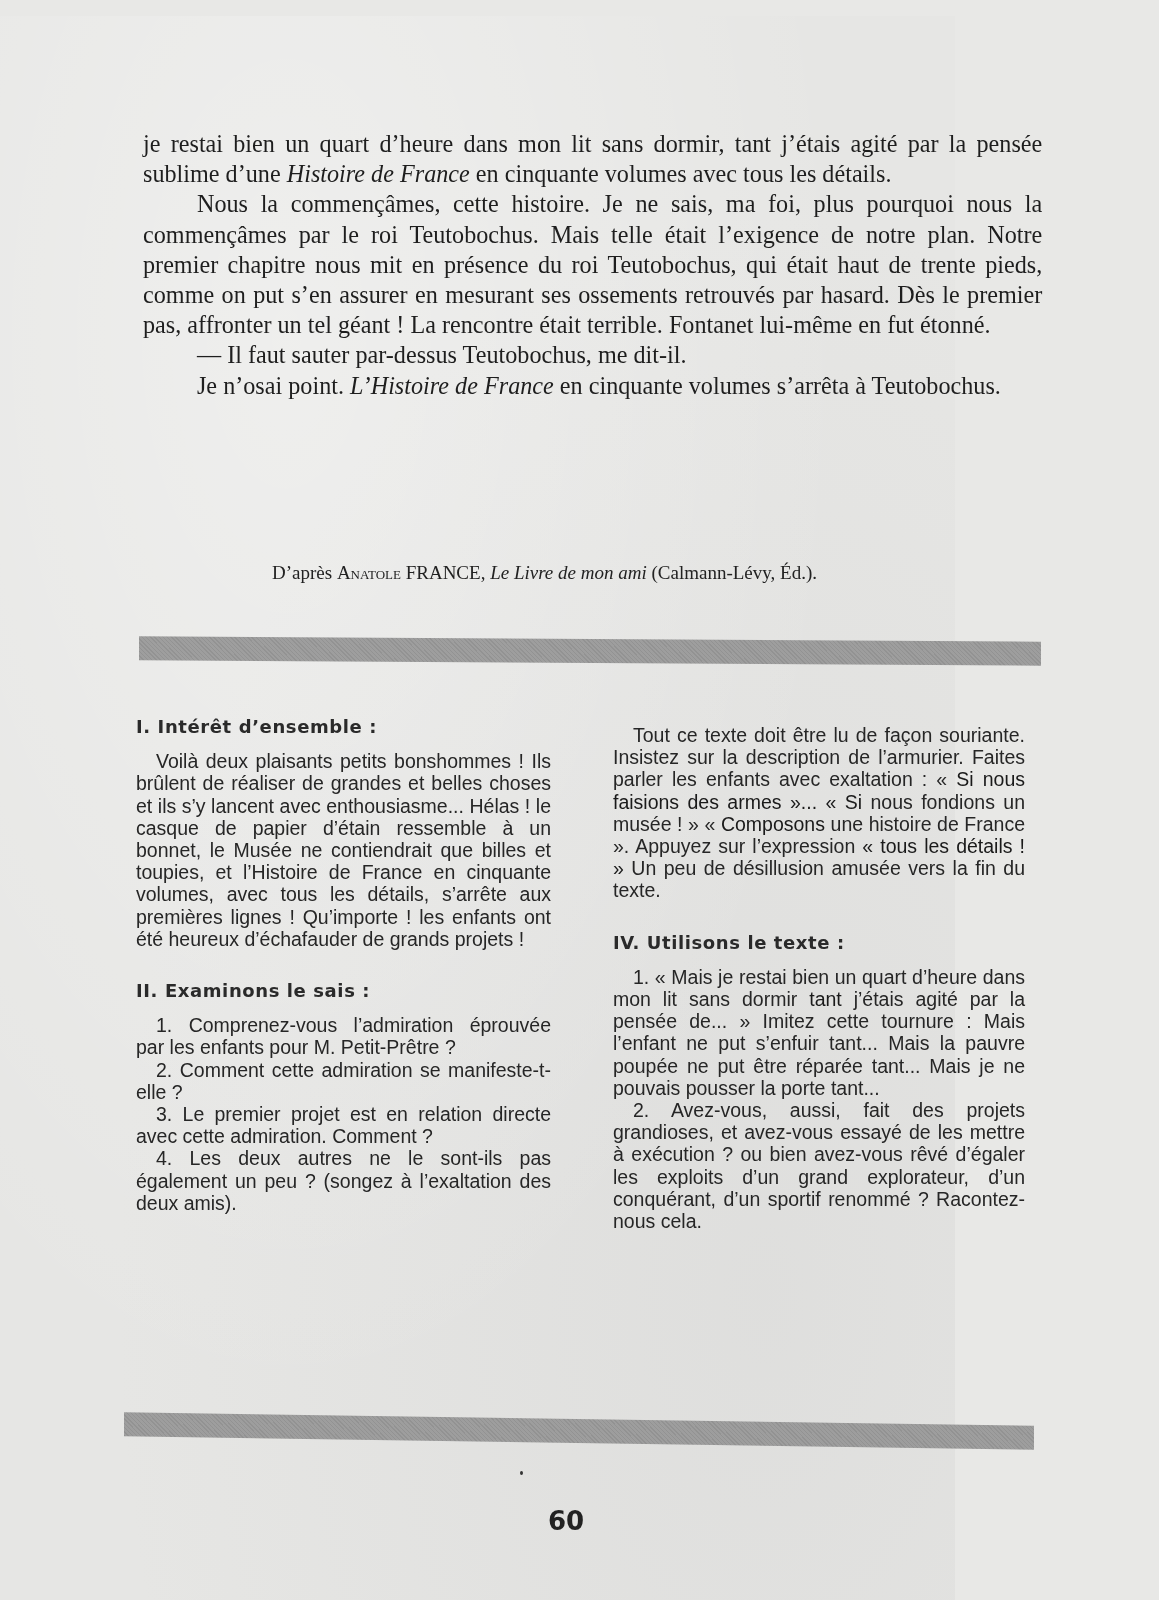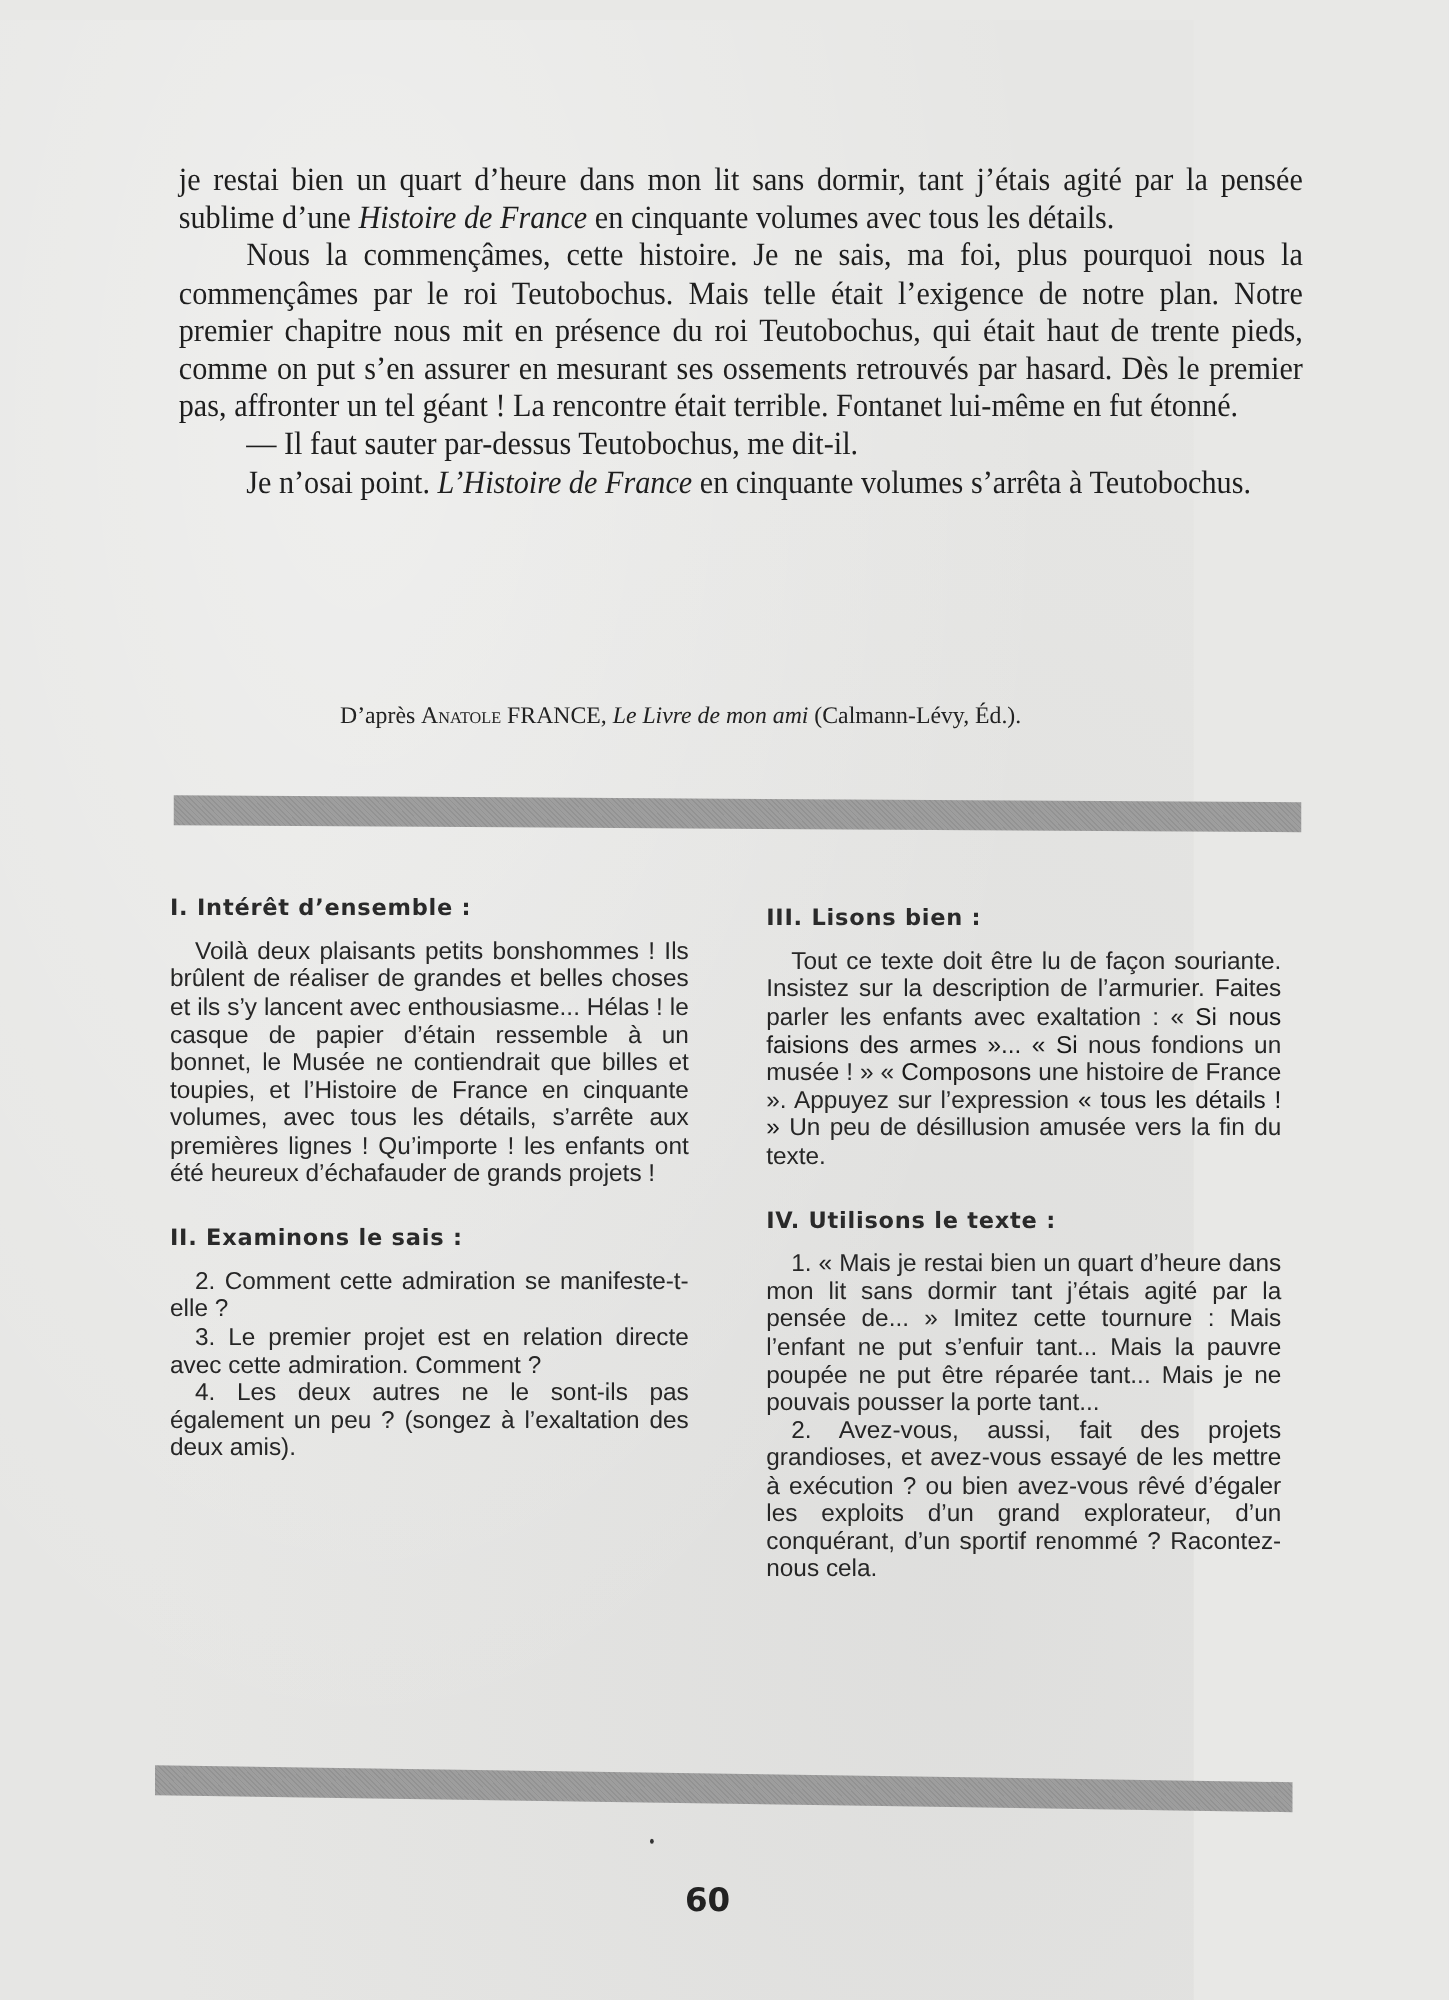--- a/index.html
+++ b/index.html
@@ -87,29 +87,29 @@
 
   <div class="bar top"></div>
 
   <div class="col left">
     <div class="section">
       <h3>I. Intérêt d’ensemble :</h3>
       <p>Voilà deux plaisants petits bons­hommes ! Ils brûlent de réaliser de grandes et belles choses et ils s’y lancent avec enthousiasme... Hélas ! le casque de papier d’étain ressemble à un bonnet, le Musée ne contiendrait que billes et toupies, et l’Histoire de France en cinquante volumes, avec tous les détails, s’arrête aux premières lignes ! Qu’importe ! les enfants ont été heureux d’échafauder de grands projets !</p>
     </div>
     <div class="section">
       <h3>II. Examinons le sais :</h3>
+      <p>1. Comprenez-vous l’admiration éprouvée par les enfants pour M. Petit-Prêtre ?</p>
       <p>2. Comment cette admiration se mani­feste-t-elle ?</p>
       <p>3. Le premier projet est en relation directe avec cette admiration. Com­ment ?</p>
       <p>4. Les deux autres ne le sont-ils pas également un peu ? (songez à l’exal­tation des deux amis).</p>
     </div>
   </div>
 
   <div class="col right">
     <div class="section">
-      <h3>III. Lisons bien :</h3>
       <p><span>Tout ce texte doit être lu de façon souriante. Insistez sur la description de l’armurier. Faites parler les enfants avec exaltation : « </span><b>Si</b><b style="font-weight:normal"> nous faisions des armes »... « </b><b>Si</b><span> nous fondions un musée ! » « </span><b>Composons</b><span> une histoire de France ». Appuyez sur l’expression </span><b>« tous les détails ! »</b><span> Un peu de désil­lusion amusée vers la fin du texte.</span></p>
     </div>
     <div class="section">
       <h3>IV. Utilisons le texte :</h3>
       <p><span>1. « Mais je restai bien un quart d’heure dans mon lit sans dormir </span><b>tant</b><span> j’étais agité par la pensée de... » Imitez cette tournure : Mais l’enfant ne put s’enfuir tant... Mais la pauvre poupée ne put être réparée tant... Mais je ne pouvais pousser la porte tant...</span></p>
       <p>2. Avez-vous, aussi, fait des projets grandioses, et avez-vous essayé de les mettre à exécution ? ou bien avez-vous rêvé d’égaler les exploits d’un grand explorateur, d’un conquérant, d’un sportif renommé ? Racontez-nous cela.</p>
     </div>
   </div>
 
   <div class="bar bottom"></div>

